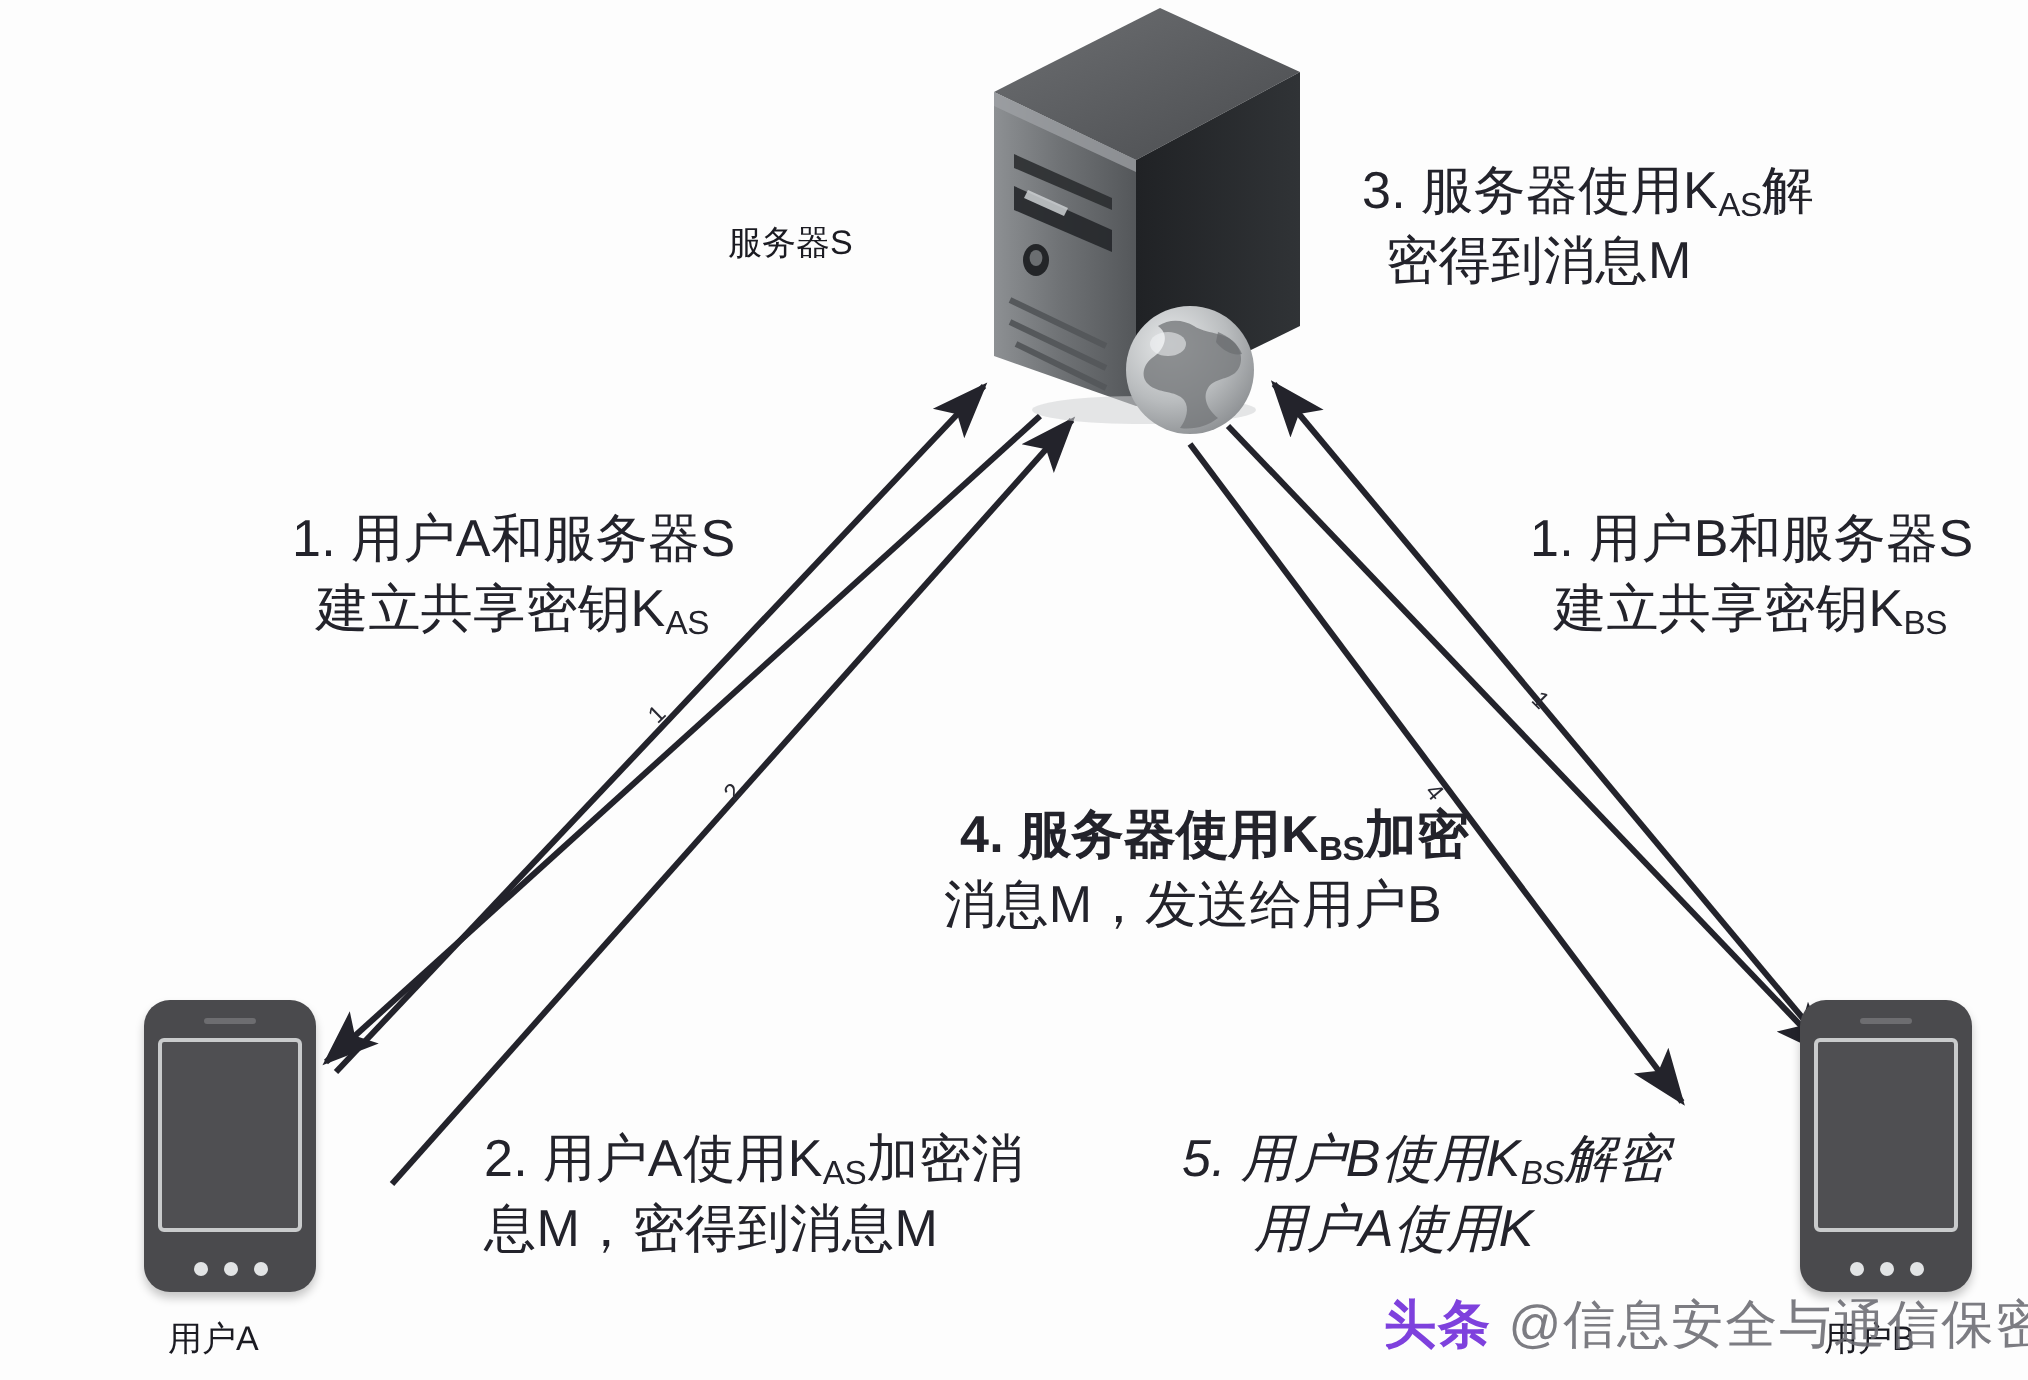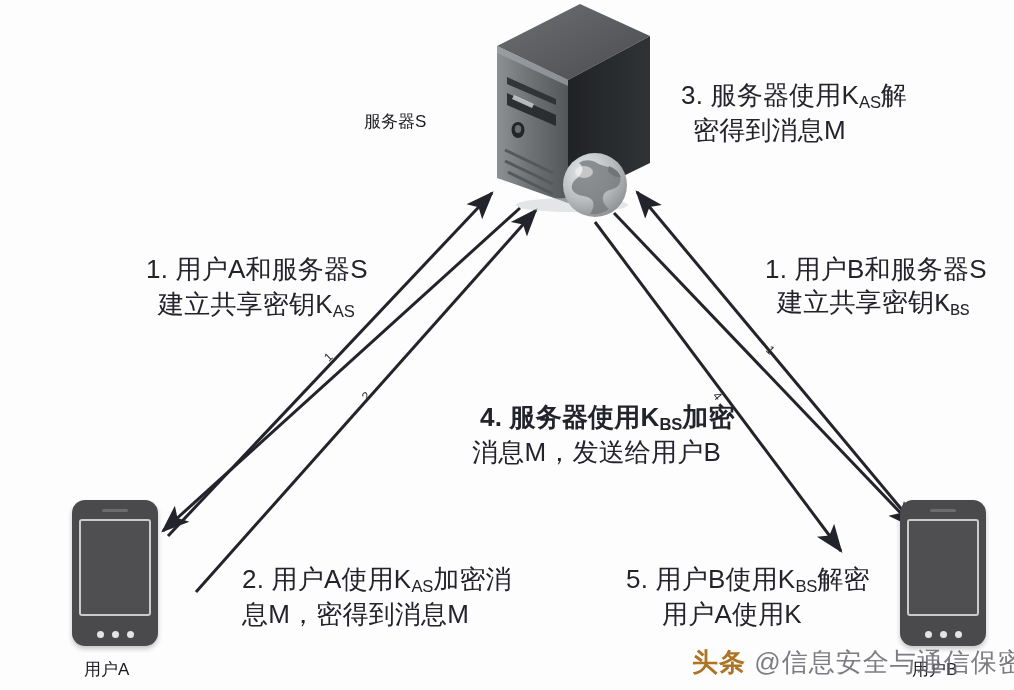--- a/index.html
+++ b/index.html
@@ -104,21 +104,21 @@
     top: 645px;
     font-size: 26px;
     color: #6b6b72;
     letter-spacing: 1px;
     white-space: nowrap;
     opacity: 0.88;
   }
   .watermark .tt {
     display: inline-block;
     font-weight: bold;
-    color: #a16207;
+    color: #6d28d9;
   }
 
   .edgenum {
     position: absolute;
     font-size: 12px;
     color: #2a2a33;
   }
 </style>
 </head>
 <body>
@@ -225,34 +225,34 @@
     <span class="ln" style="padding-left:12px;">密得到消息M</span>
   </div>
 
   <div class="label" style="left:146px; top:252px;">
     <span class="ln">1. 用户A和服务器S</span>
     <span class="ln" style="padding-left:12px;"><span>建立共享密钥K</span><sub>AS</sub></span>
   </div>
 
   <div class="label" style="left:765px; top:252px;">
     <span class="ln">1. 用户B和服务器S</span>
-    <span class="ln" style="padding-left:12px;font-family:Liberation Mono, monospace;"><span>建立共享密钥K</span><sub>BS</sub></span>
+    <span class="ln" style="padding-left:12px;"><span>建立共享密钥K</span><sub>BS</sub></span>
   </div>
 
   <div class="label" style="left:472px; top:400px;">
     <span class="ln" style="padding-left:8px;font-weight:bold;"><span>4. 服务器使用K</span><sub>BS</sub><span>加密</span></span>
     <span class="ln">消息M，发送给用户B</span>
   </div>
 
   <div class="label" style="left:217px; top:562px;margin-left:25px;">
     <span class="ln"><span>2. 用户A使用K</span><sub>AS</sub><span>加密消</span></span>
     <span class="ln">息M，密得到消息M</span>
   </div>
 
-  <div class="label" style="left:626px; top:562px;">
+  <div class="label" style="left:591px; top:562px;font-style:italic;">
     <span class="ln"><span>5. 用户B使用K</span><sub>BS</sub><span>解密</span></span>
     <span class="ln" style="padding-left:36px;">用户A使用K</span>
   </div>
 
   <div class="edgenum" style="left:325px; top:350px; transform:rotate(-44deg);">1</div>
   <div class="edgenum" style="left:363px; top:389px; transform:rotate(-48deg);">2</div>
   <div class="edgenum" style="left:767px; top:343px; transform:rotate(45deg);">1</div>
   <div class="edgenum" style="left:714px; top:389px; transform:rotate(50deg);">4</div>
 
   <div class="watermark">

